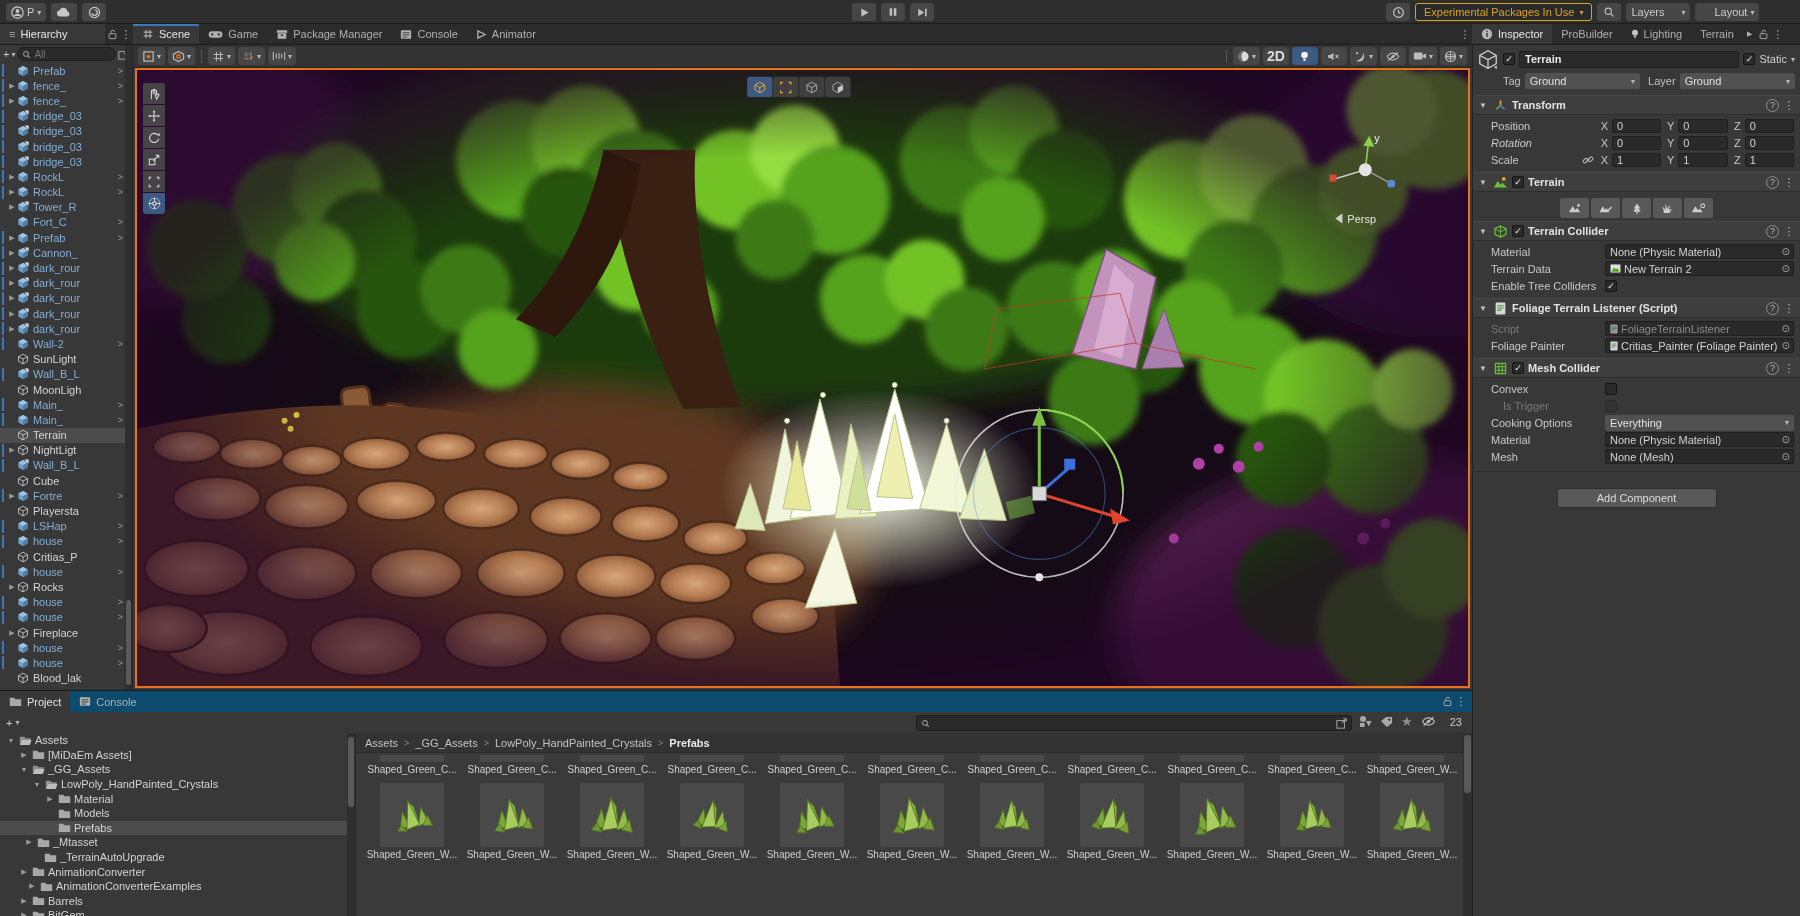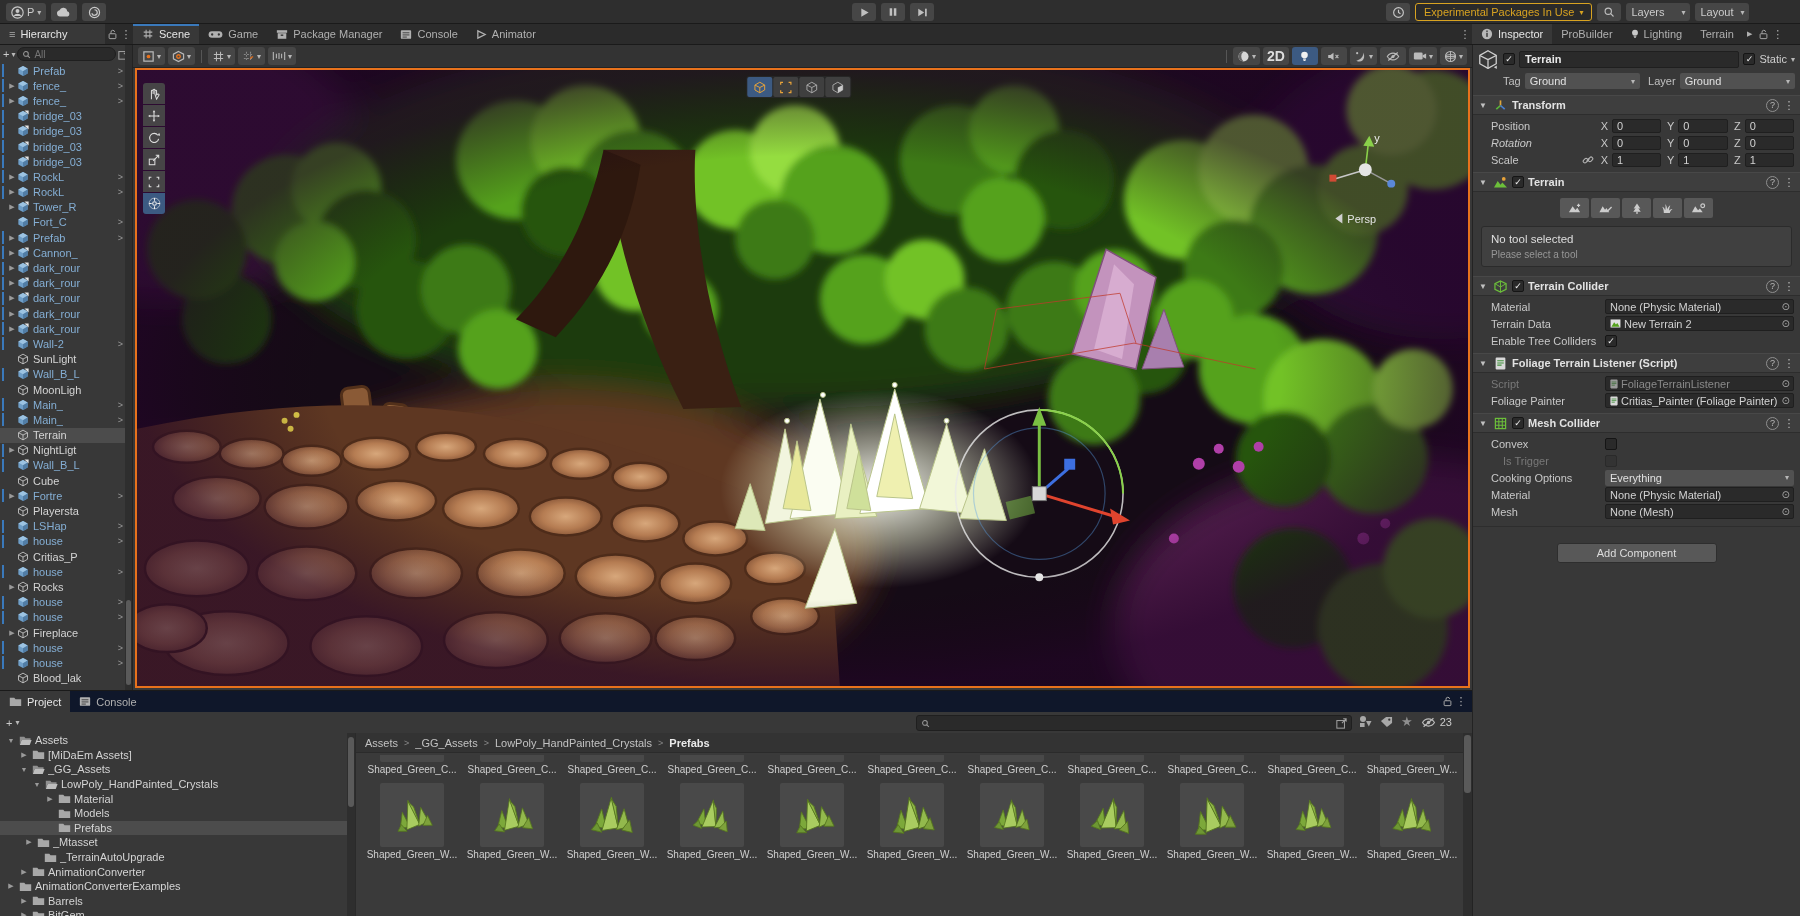--- a/index.html
+++ b/index.html
@@ -86,25 +86,25 @@
 .linkic{width:14px;display:flex;justify-content:center;flex:none}
 .ttools{display:flex;justify-content:center;gap:2px;padding:6px 0 3px}
 .ttool{width:29px;height:20px;background:#585858;border-radius:2px;display:flex;align-items:center;justify-content:center}
 .msgbox{margin:5px 8px 9px;background:#404040;border:1px solid #2b2b2b;border-radius:3px;padding:6px 9px}
 .msg1{font-size:11.5px;color:#dedede}
 .msg2{font-size:10px;color:#969696;margin-top:4px}
 .divline{height:1px;background:#2d2d2d;margin-top:2px}
 .addcomp{display:block;margin:16px auto 0;width:160px;height:20px;background:#585858;border:1px solid #2e2e2e;border-radius:3px;color:#dedede;text-align:center;line-height:18px;font-family:inherit;font-size:11px}
 
 #projectpanel{position:absolute;left:0;top:690px;width:1472px;height:226px;background:#383838;border-top:1px solid #1a1a1a}
-.proj-tabs{height:21px;background:#0f172a;display:flex;align-items:stretch}
+.proj-tabs{height:21px;background:#0c4a6e;display:flex;align-items:stretch}
 .proj-ctrl{height:21px;display:flex;align-items:center;padding:0 4px;position:relative}
 #proj-search{position:absolute;left:916px;width:436px;top:3px}
 .ptoolics{position:absolute;left:1358px;top:2px;display:flex;align-items:center;gap:8px}
-.hidebadge{display:flex;align-items:flex-end;gap:4px;color:#ccc}
+.hidebadge{display:flex;align-items:flex-start;gap:14px;color:#ccc}
 .proj-body{position:absolute;left:0;top:42px;right:0;bottom:0;display:flex}
 #ptree{width:356px;flex:none;position:relative;overflow:hidden;border-right:1px solid #2a2a2a}
 .trow{height:14.6px;display:flex;align-items:center;gap:3px;white-space:nowrap}
 .trow.sel{background:#4c4c4c}
 .tarrow{width:10px;font-size:7px;color:#9a9a9a;text-align:center;flex:none}
 .ticon{display:flex;flex:none}
 .tlabel{color:#d4d4d4;overflow:hidden}
 #pcontent{flex:1;background:#3a3a3a;position:relative;overflow:hidden}
 .crumbbar{height:20px;background:#333;border-bottom:1px solid #2b2b2b;display:flex;align-items:center;gap:6px;padding:0 9px}
 .crumb{color:#c2c2c2}.crumb.last{font-weight:bold;color:#eaeaea}
@@ -183,21 +183,21 @@
           <svg width="12" height="12" viewBox="0 0 16 16">
             <circle cx="7" cy="7" r="4.2" fill="none" stroke="#c0c0c0" stroke-width="1.5"></circle>
             <line x1="10.3" y1="10.3" x2="14" y2="14" stroke="#c0c0c0" stroke-width="1.5"></line>
           </svg>
         </span>
       </div>
     <div class="tbtn" style="width:64px;justify-content:space-between">
       <span>Layers</span>
         <span class="dd">▾</span>
     </div>
-    <div class="tbtn" style="width:54px;justify-content:space-between">
+    <div class="tbtn" style="width:64px;justify-content:flex-end">
       <span>Layout</span>
         <span class="dd">▾</span>
     </div>
   </div>
 </div>
 
 <div class="tabseg" id="seg-hier">
   <div class="tab active" style="flex:1">
     <span style="color:#aaa">≡</span>
     <span>Hierarchy</span>
@@ -1329,24 +1329,20 @@
           <path d="M3 11C3 7 2 5 1 4c2 .5 3 2 3.5 4C5 5 5 3 4.5 1c1.5 1.5 2 4 2 6C7.5 5 8.5 3.5 10 2.5 9 5 9 7 8.5 8.5c1-1.5 2.5-2 4-2-1.5 1-2.5 2.5-3 4.5Z" fill="#ccc"></path>
         </svg>
       </div>
       <div class="ttool">
         <svg width="15" height="12" viewBox="0 0 16 12">
           <path d="M1 10.5 4.5 4l3 4.5 2-2 3 4Z" fill="#ccc"></path>
           <circle cx="12.5" cy="3.5" r="2" fill="none" stroke="#ccc" stroke-width="1.3"></circle>
         </svg>
       </div>
     </div>
-  <div class="msgbox">
-    <div class="msg1">No tool selected</div>
-    <div class="msg2">Please select a tool</div>
-  </div>
 
   <div class="chead">
     <span class="fold">▼</span>
     <span class="cicon">
         <svg width="13" height="13" viewBox="0 0 14 14">
           <path d="M7 1 13 4v6l-6 3-6-3V4Z" fill="none" stroke="#6cbf3a" stroke-width="1.3"></path>
           <path d="M7 1v6.5M1 4l6 3.5L13 4M7 13.5V7.5" stroke="#6cbf3a" stroke-width="1" fill="none"></path>
         </svg>
       </span>
     <span class="cb on">✓</span>
@@ -1629,21 +1625,21 @@
         </div>
         <div class="trow" style="padding-left: 19px;">
           <span class="tarrow">▶</span>
           <span class="ticon">
             <svg width="13" height="11" viewBox="0 0 16 13">
               <path d="M1 2h5.5L8 3.8h7V12H1Z" fill="#a8a8a8"></path>
             </svg>
           </span>
           <span class="tlabel">AnimationConverter</span>
         </div>
-        <div class="trow" style="padding-left: 6px;">
+        <div class="trow" style="padding-left: 27px;">
           <span class="tarrow">▶</span>
           <span class="ticon">
             <svg width="13" height="11" viewBox="0 0 16 13">
               <path d="M1 2h5.5L8 3.8h7V12H1Z" fill="#a8a8a8"></path>
             </svg>
           </span>
           <span class="tlabel">AnimationConverterExamples</span>
         </div>
         <div class="trow" style="padding-left: 19px;">
           <span class="tarrow">▶</span>

